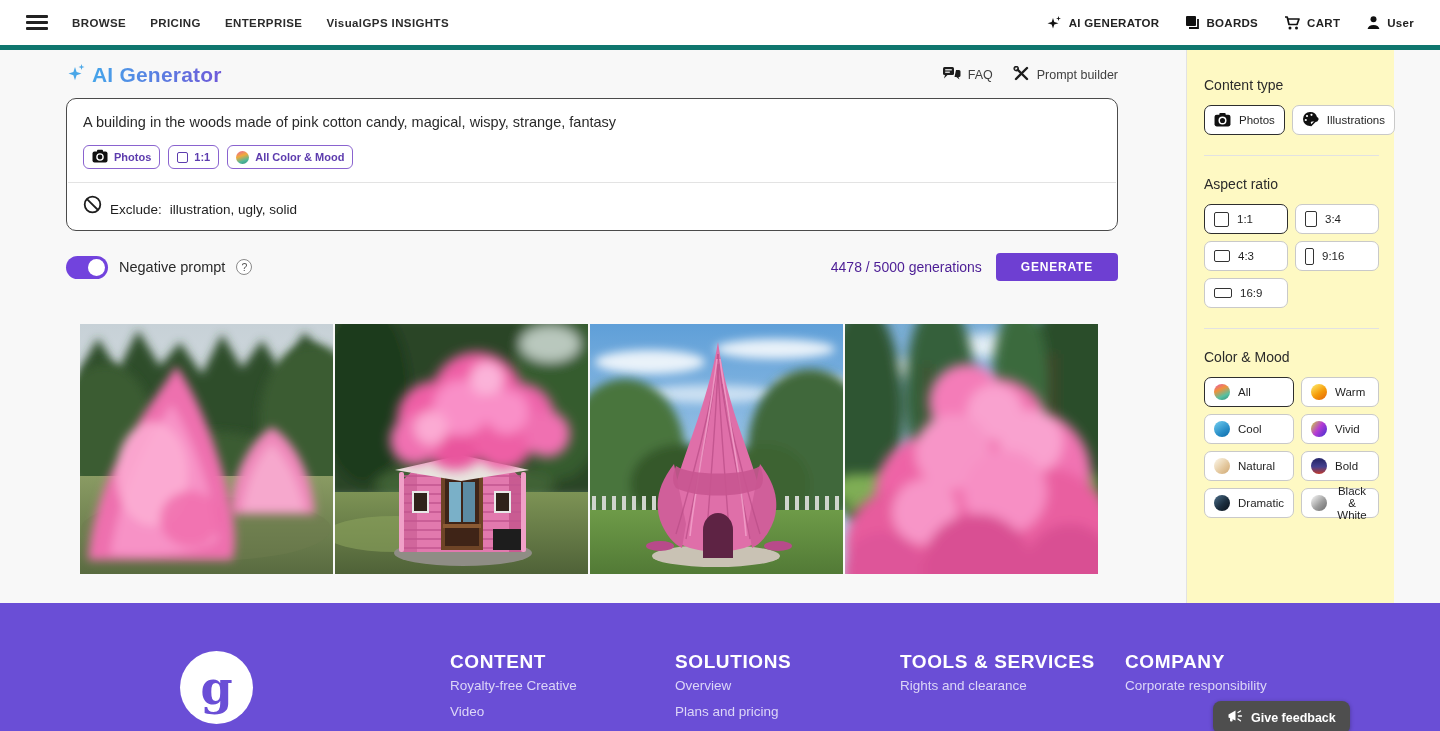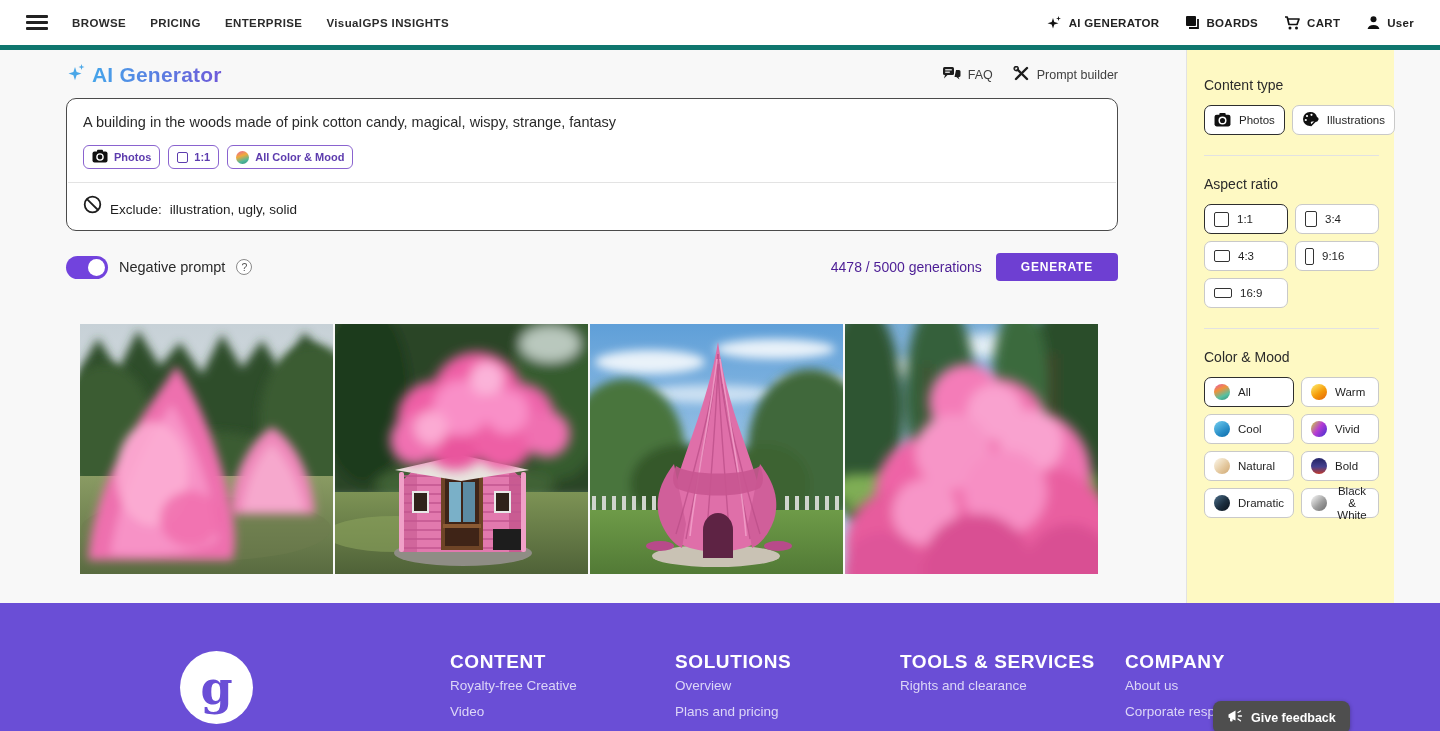--- a/index.html
+++ b/index.html
@@ -549,21 +549,20 @@
       <h3>SOLUTIONS</h3>
       <a>Overview</a>
       <a>Plans and pricing</a>
     </div>
     <div class="f-col">
       <h3>TOOLS &amp; SERVICES</h3>
       <a>Rights and clearance</a>
     </div>
     <div class="f-col">
       <h3>COMPANY</h3>
-      <a>About us</a>
       <a>Corporate responsibility</a>
     </div>
   </div>
 </footer>
 
 <button class="feedback-btn">
   <span><svg width="16" height="14" viewBox="0 0 16 14">
         <path d="M1.5 5.5 L8.5 1.5 V11.5 L1.5 8.5 Z" fill="#fff"></path>
         <rect x="3" y="8.6" width="2.6" height="4" rx="1" fill="#fff"></rect>
         <path d="M11 3.5 L13.5 2 M11.5 7 L14.5 7 M11 10 L13.5 11.8" stroke="#fff" stroke-width="1.3" stroke-linecap="round"></path>

